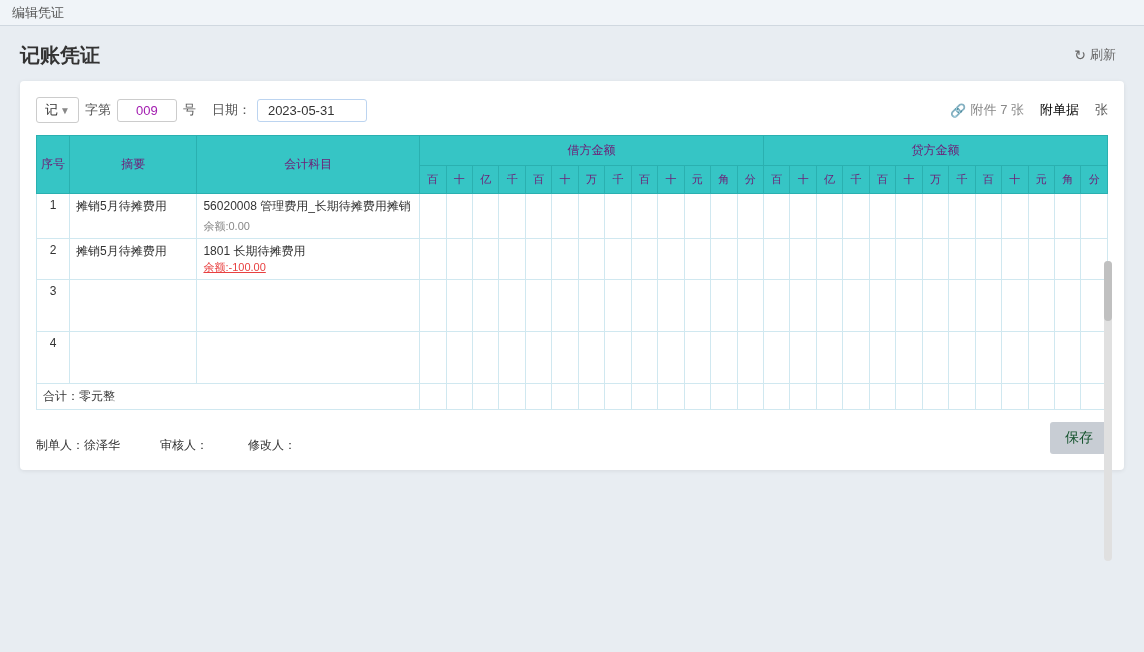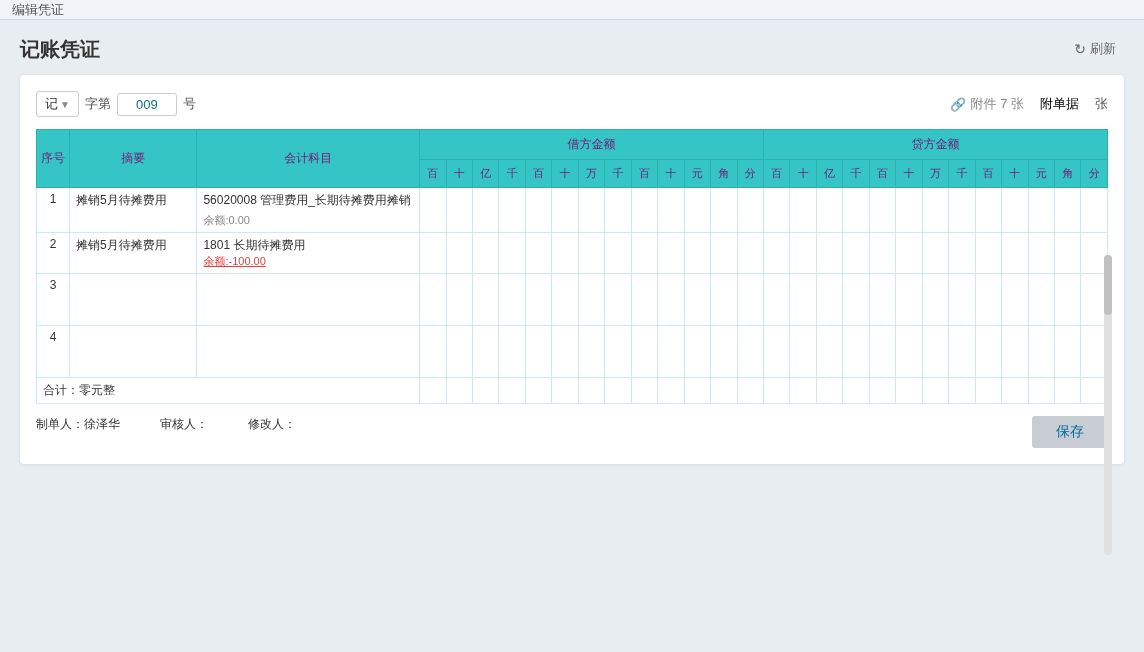--- a/index.html
+++ b/index.html
@@ -10,21 +10,21 @@
       width: 1144px;
       height: 652px;
       overflow: hidden;
     }
     .title-bar {
       background: #f0f4f8;
       border-bottom: 1px solid #d0d8e0;
       padding: 6px 12px;
       font-size: 13px;
       color: #555;
-      height: 20px;
+      height: 26px;
       display: flex;
       align-items: center;
     }
     .main-container {
       background: #e8edf2;
       padding: 16px 20px;
       height: calc(652px - 32px);
     }
     .page-header {
       display: flex;
@@ -86,21 +86,21 @@
     }
     .chevron {
       font-size: 10px;
       color: #888;
     }
     .input-field {
       border: 1px solid #ccc;
       border-radius: 3px;
       padding: 3px 8px;
       font-size: 13px;
-      color: #0f766e;
+      color: #a21caf;
       background: #fff;
       width: 60px;
       text-align: center;
     }
     .date-field {
       border: 1px solid #bcd4f0;
       border-radius: 3px;
       padding: 3px 10px;
       font-size: 13px;
       color: #333;
@@ -191,36 +191,36 @@
     .row-seq {
       text-align: center;
       color: #333;
       vertical-align: middle;
     }
     .empty-row td {
       height: 52px;
     }
     .footer-row {
       display: flex;
-      align-items: flex-start;
+      align-items: flex-end;
       gap: 40px;
       margin-top: 12px;
       color: #aaa;
       font-size: 12px;
     }
     .footer-row span {
       color: #333;
     }
     .save-btn {
       margin-left: auto;
       background: #c8cdd4;
-      color: #0369a1;
+      color: #14532d;
       border: none;
       border-radius: 3px;
-      padding: 7px 24px;
+      padding: 7px 15px;
       font-size: 14px;
       cursor: pointer;
     }
     .scrollbar {
       position: absolute;
       right: 12px;
       top: 180px;
       width: 8px;
       height: 300px;
       background: #e0e0e0;
@@ -259,20 +259,24 @@
 
       <div class="form-row">
         <div class="form-group">
           <button class="dropdown-btn">
             <span>记</span>
             <span class="chevron">▼</span>
           </button>
           <span class="form-label">字第</span>
           <input class="input-field" type="text" value="009" style="">
           <span class="form-label">号</span>
+        </div>
+        <div class="form-group">
+          <span class="form-label">日期：</span>
+          <input class="date-field" type="text" value="2023-05-31" style="">
         </div>
         <div class="right-actions">
           <span class="attachment-btn">
             <span class="attachment-icon">🔗</span>
             <span>附件 7 张</span>
           </span>
           <span class="single-doc-btn">附单据</span>
           <span class="zhang-text">张</span>
         </div>
       </div>

